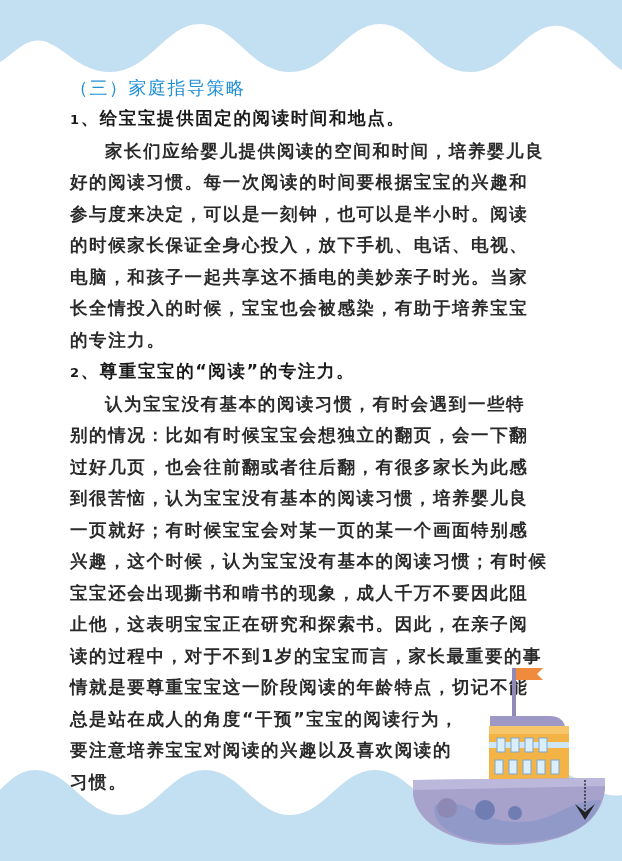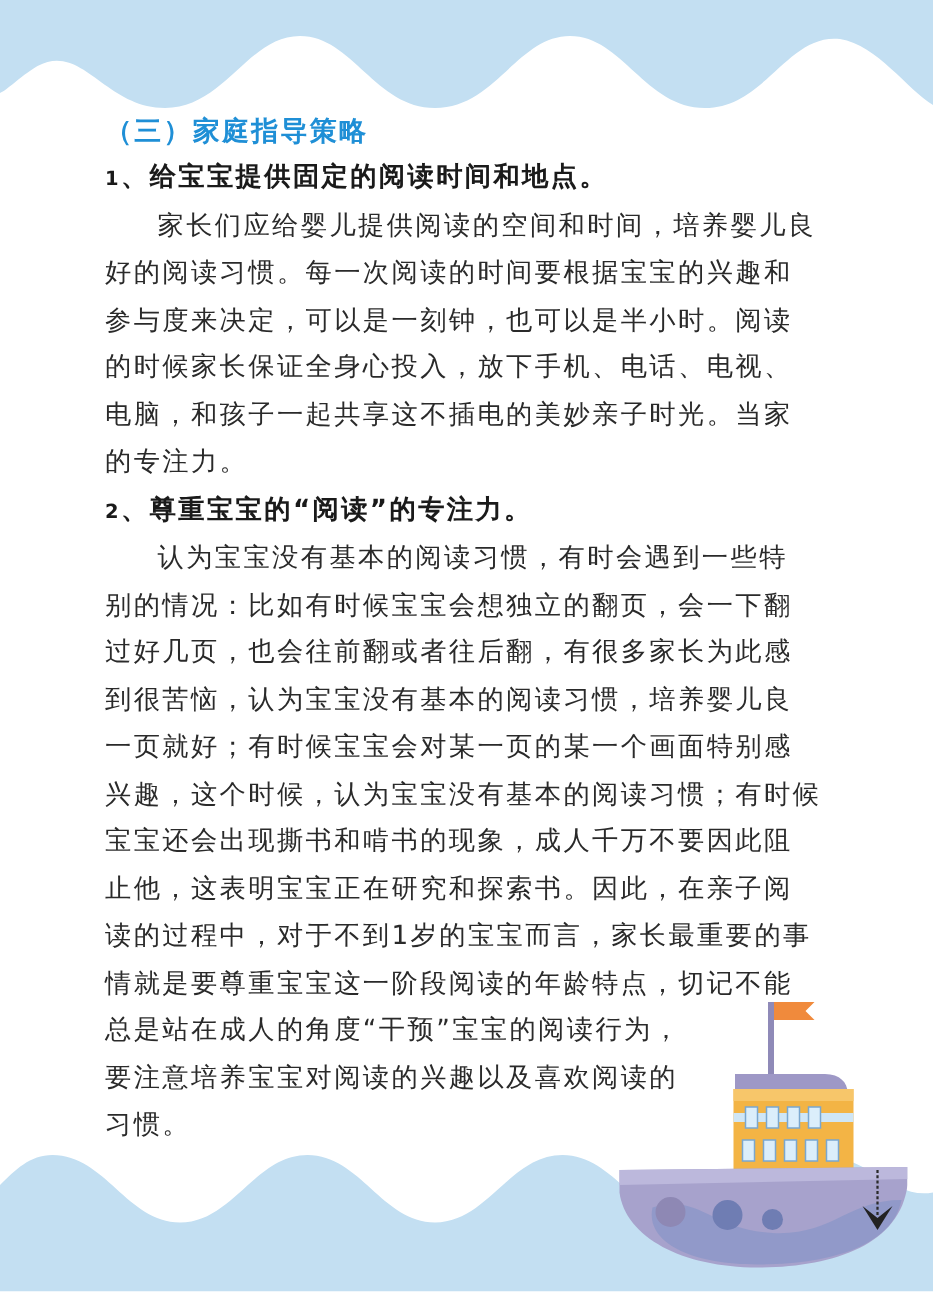--- a/index.html
+++ b/index.html
@@ -9,26 +9,26 @@
       font-family: "DejaVu Sans", "Liberation Sans", sans-serif;
       color: #2a2a2a;
     }
     .wave-top { position: absolute; left: 0; top: 0; width: 622px; height: 82px; }
     .wave-bottom { position: absolute; left: 0; top: 770px; width: 622px; height: 91px; }
     .content {
       position: absolute; left: 70px; top: 72px; width: 510px;
       font-size: 17.5px; line-height: 31.5px; letter-spacing: 1.6px;
     }
     .section-title {
-      color: #1f8fd6; font-weight: bold; font-size: 18px; letter-spacing: 1.5px;
+      color: #1f8fd6; font-weight: normal; font-size: 18px; letter-spacing: 1.5px;
       height: 31px; line-height: 31px;
     }
     .sub-heading { font-weight: bold; color: #1a1a1a; }
     .sub-heading .num { font-size: 13px; font-weight: bold; margin-right: 0; }
-    .line { display: block; white-space: nowrap; }
+    .line { display: block; white-space: nowrap; font-weight: bold; }
     .ship { position: absolute; left: 405px; top: 660px; width: 200px; height: 190px; }
   </style>
 </head>
 <body>
 
 <svg class="wave-top" viewBox="0 0 622 82" preserveAspectRatio="none">
   <path d="M0,0 H622 V70 C605,60 585,30 560,26 C525,22 510,72 470,72 C430,72 415,24 380,24 C345,24 330,72 290,72 C250,72 235,24 200,24 C165,24 150,72 110,72 C70,72 55,28 25,44 C12,52 5,60 0,62 Z" fill="#c3dff2"></path>
 </svg>
 
 <div class="content">
@@ -36,20 +36,21 @@
 
   <div class="sub-heading">
     <span class="num">1</span><span>、</span><span>给宝宝提供固定的阅读时间和地点。</span>
   </div>
   <div>
     <span class="line" style="text-indent:2em">家长们应给婴儿提供阅读的空间和时间，培养婴儿良</span>
     <span class="line">好的阅读习惯。每一次阅读的时间要根据宝宝的兴趣和</span>
     <span class="line">参与度来决定，可以是一刻钟，也可以是半小时。阅读</span>
     <span class="line">的时候家长保证全身心投入，放下手机、电话、电视、</span>
     <span class="line">电脑，和孩子一起共享这不插电的美妙亲子时光。当家</span>
+    <span class="line">长全情投入的时候，宝宝也会被感染，有助于培养宝宝</span>
     <span class="line">的专注力。</span>
   </div>
 
   <div class="sub-heading">
     <span class="num">2</span><span>、</span><span>尊重宝宝的“阅读”的专注力。</span>
   </div>
   <div>
     <span class="line" style="text-indent:2em">认为宝宝没有基本的阅读习惯，有时会遇到一些特</span>
     <span class="line">别的情况：比如有时候宝宝会想独立的翻页，会一下翻</span>
     <span class="line">过好几页，也会往前翻或者往后翻，有很多家长为此感</span>

